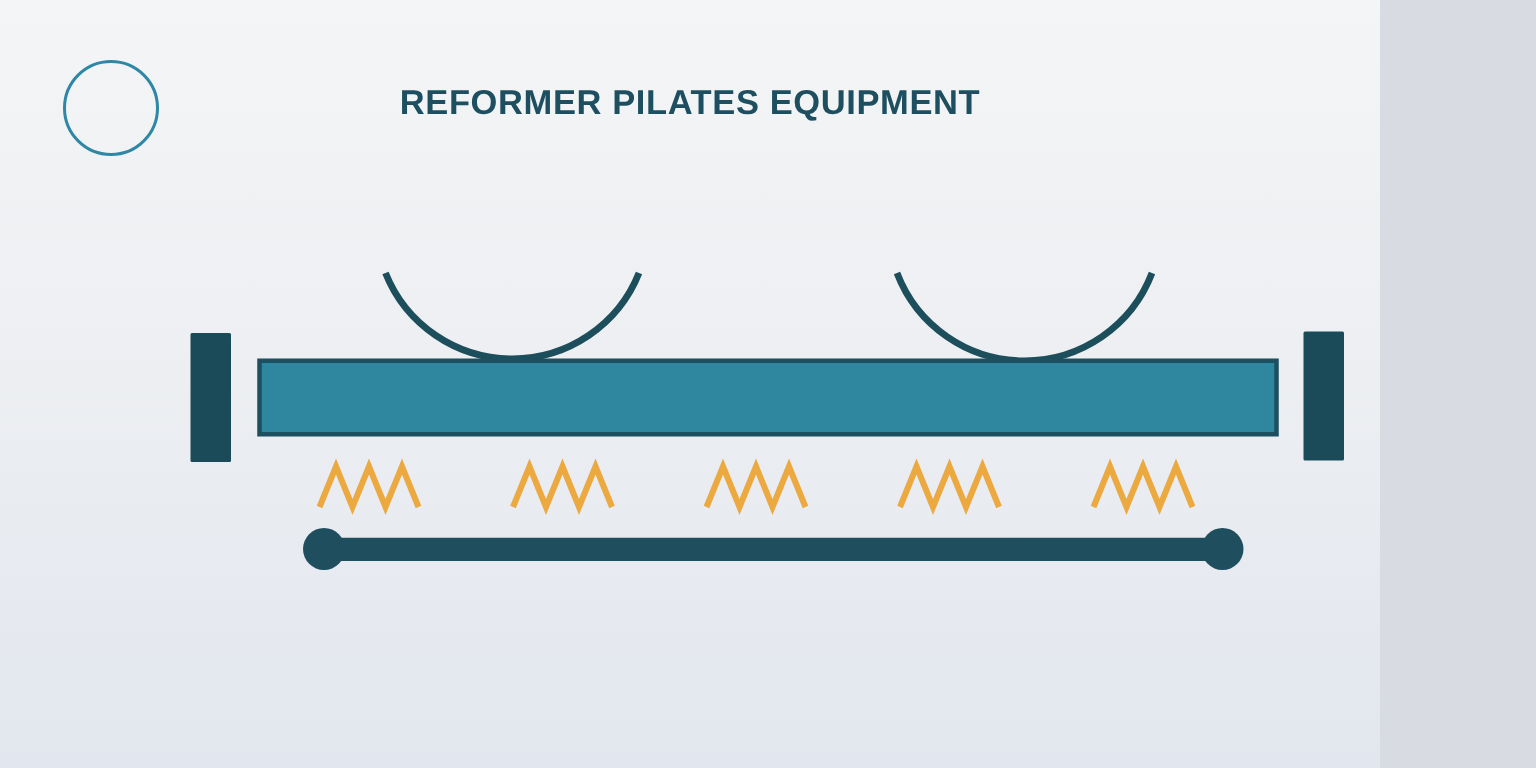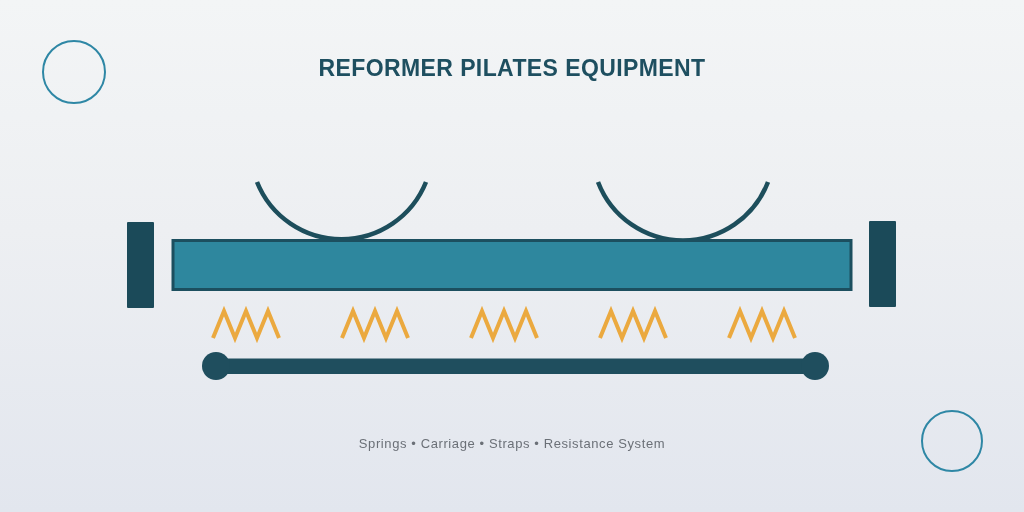--- a/index.html
+++ b/index.html
@@ -3,21 +3,21 @@
 <meta charset="utf-8">
 <style>
   html, body {
     margin: 0;
     padding: 0;
     background: #d8dce2;
     font-family: "Liberation Sans", sans-serif;
   }
   .canvas {
     position: relative;
-    width: 1024px;
+    width: 920px;
     height: 512px;
     overflow: hidden;
     background: linear-gradient(180deg,
       var(--background-top, #F3F5F6) 0%,
       var(--background-mid, #EDEFF2) 45%,
       var(--background-bottom, #E2E6EE) 100%);
   }
   .deco-circle {
     position: absolute;
     border-radius: 50%;
@@ -102,15 +102,14 @@
     <polyline class="spring" points="342,338 353,311 364,338 375,311 386,338 397,311 408,338"></polyline>
     <polyline class="spring" points="471,338 482,311 493,338 504,311 515,338 526,311 537,338"></polyline>
     <polyline class="spring" points="600,338 611,311 622,338 633,311 644,338 655,311 666,338"></polyline>
     <polyline class="spring" points="729,338 740,311 751,338 762,311 773,338 784,311 795,338"></polyline>
 
     <rect class="bar-rect" x="216" y="358.5" width="599" height="15.5" rx="2"></rect>
     <circle class="bar-end" cx="216" cy="366" r="14"></circle>
     <circle class="bar-end" cx="815" cy="366" r="14"></circle>
   </svg>
 
-  <div class="caption">Springs • Carriage • Straps • Resistance System</div>
 
 </div>
 
 </body></html>

